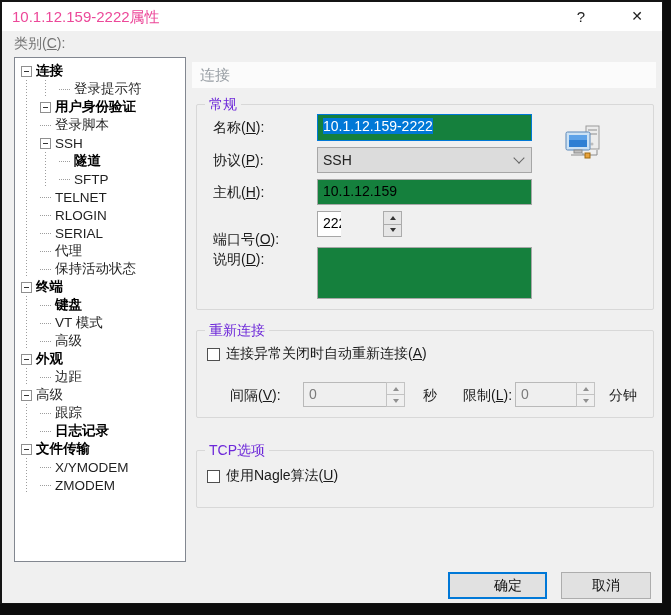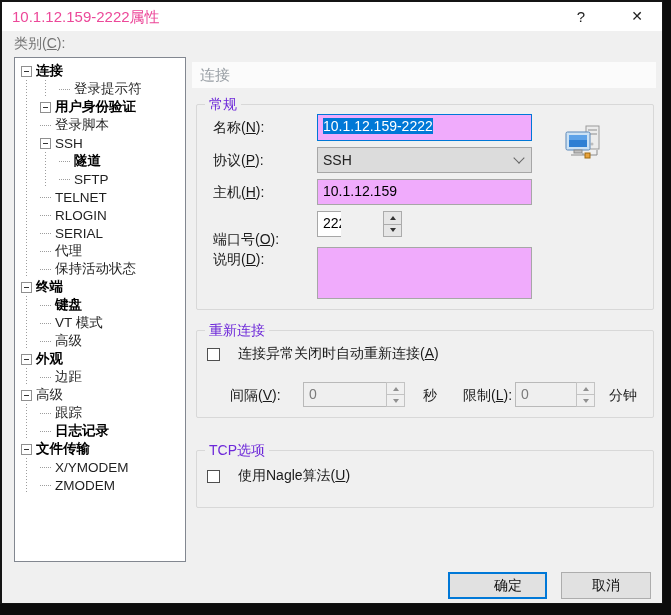--- a/index.html
+++ b/index.html
@@ -41,21 +41,21 @@
     position:absolute;left:190px;top:60px;width:464px;height:26px;box-sizing:border-box;
     background:#fbfbfb;color:#9aa0a6;font-size:15px;line-height:26px;padding-left:8px;
   }
   .group{position:absolute;box-sizing:border-box;border:1px solid #d8d8d8;border-radius:2px;}
   .group-label{position:absolute;top:-9px;left:8px;background:#f0f0f0;padding:0 4px;font-size:14px;color:#6d28d9;line-height:17px;}
   .g-general{left:194px;top:102px;width:458px;height:206px;}
   .g-reconnect{left:194px;top:328px;width:458px;height:88px;}
   .g-tcp{left:194px;top:448px;width:458px;height:58px;}
   .flabel{position:absolute;left:16px;font-size:14px;color:#1a1a1a;}
   .tb{
-    position:absolute;box-sizing:border-box;background:#f0abfc;border:1px solid #a7a7a7;
+    position:absolute;box-sizing:border-box;background:#15803d;border:1px solid #a7a7a7;
     font-size:14px;padding:3px 5px;color:#000;overflow:hidden;white-space:nowrap;
   }
   .tb.focused{border-color:#0078d7;}
   .sel{background:#0078d7;color:#fff;}
   .combo{
     position:absolute;box-sizing:border-box;background:#dcdcdc;border:1px solid #a6a6a6;
     font-size:14px;color:#222;display:flex;align-items:center;justify-content:space-between;
     padding:0 8px 0 5px;
   }
   .chev{width:7px;height:7px;border-right:1px solid #666;border-bottom:1px solid #666;transform:rotate(45deg);margin-top:-4px;}
@@ -63,21 +63,21 @@
   .spinfield{box-sizing:border-box;background:#fff;border:1px solid #a7a7a7;border-right:none;font-size:14px;padding:3px 5px;flex:1;overflow:hidden;}
   .spin{display:flex;flex-direction:column;width:19px;box-sizing:border-box;}
   .spin-btn{flex:1;background:#e6e6e6;border:1px solid #ababab;display:flex;align-items:center;justify-content:center;box-sizing:border-box;}
   .spin-btn + .spin-btn{border-top:none;}
   .tri-up{width:0;height:0;border-left:3px solid transparent;border-right:3px solid transparent;border-bottom:4px solid #333;}
   .tri-dn{width:0;height:0;border-left:3px solid transparent;border-right:3px solid transparent;border-top:4px solid #333;}
   .disabled .spinfield{background:#efefef;color:#7b7b7b;border-color:#b9b9b9;}
   .disabled .spin-btn{background:#f0f0f0;border-color:#c3c3c3;}
   .disabled .tri-up{border-bottom-color:#909090;}
   .disabled .tri-dn{border-top-color:#909090;}
-  .checkrow{position:absolute;display:flex;align-items:center;font-size:14px;color:#1a1a1a;gap:12px;}
+  .checkrow{position:absolute;display:flex;align-items:center;font-size:14px;color:#1a1a1a;}
   .cbox{width:13px;height:13px;box-sizing:border-box;border:1px solid #4f4f4f;background:#fff;margin-right:6px;flex:0 0 13px;}
   .unit{position:absolute;font-size:14px;color:#1a1a1a;}
   
   .btn{
     position:absolute;top:570px;height:27px;box-sizing:border-box;background:#e1e1e1;
     border:1px solid #adadad;font-size:14px;text-align:center;line-height:24px;color:#111;
   }
   .btn.default{border:2px solid #0078d7;line-height:22px;left:446px;width:99px;padding-left:21px;}
   .btn.cancel{left:559px;width:90px;}
   .icon-net{position:absolute;left:364px;top:16px;width:44px;height:44px;}

